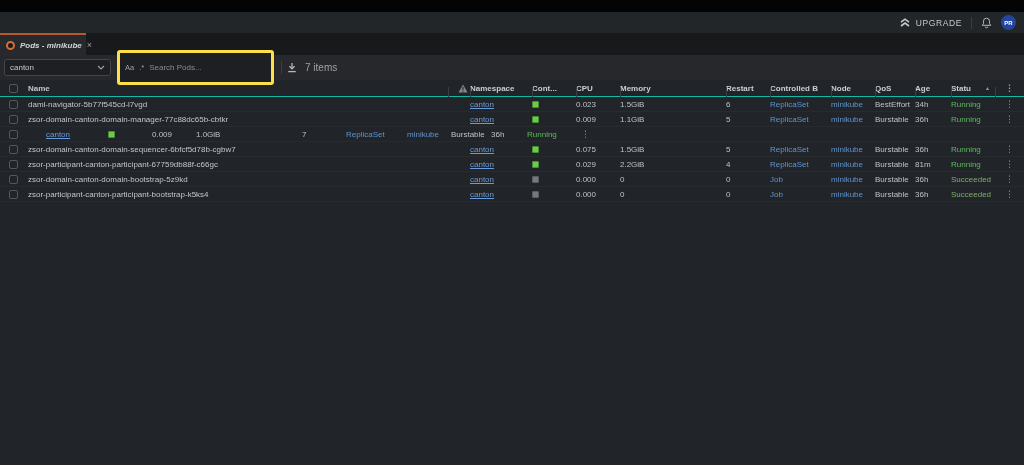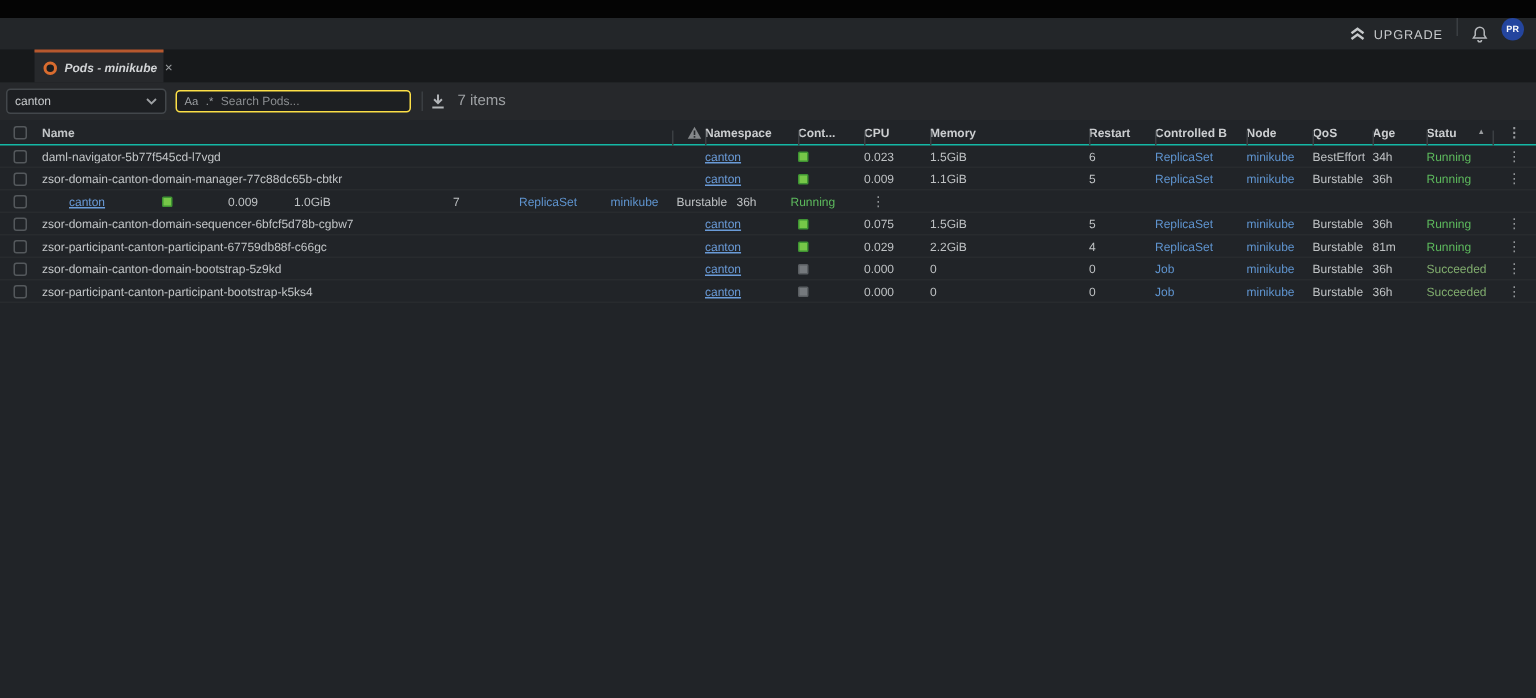--- a/index.html
+++ b/index.html
@@ -3,38 +3,38 @@
 <meta charset="utf-8">
 <style>
   * { margin:0; padding:0; box-sizing:border-box; }
   html,body { width:1024px; height:465px; overflow:hidden; }
   body { font-family:"Liberation Sans", sans-serif; background:#212428; color:#bfc2c4; }
 
   
   .win-strip { height:12px; background:#040404; }
 
   
-  .toolbar { height:21px; background:#232629; display:flex; justify-content:flex-end; padding-right:8px; gap:9px; }
+  .toolbar { height:21px; background:#232629; display:flex; align-items:center; justify-content:flex-end; padding-right:8px; gap:9px; }
   .upgrade-btn { display:flex; align-items:center; gap:5px; color:#c6c9cb; font-size:8.5px; letter-spacing:0.6px; cursor:pointer; }
   .tb-sep { width:1px; height:12px; background:#3a3e42; }
   .bell { display:flex; align-items:center; }
   .avatar { width:15px; height:15px; border-radius:50%; background:#24459e; color:#fff; font-size:6px; font-weight:bold; display:flex; align-items:center; justify-content:center; letter-spacing:0.2px; }
 
   
   .tabrow { height:22px; background:#17191b; display:flex; }
-  .tab { width:86px; background:#27292c; border-top:2px solid #b7582e; display:flex; align-items:center; gap:5px; padding:0 6px;margin-left:23px; }
+  .tab { width:86px; background:#27292c; border-top:2px solid #b7582e; display:flex; align-items:center; gap:5px; padding:0 6px; }
   .tab-ring { width:9px; height:9px; border-radius:50%; border:2px solid #d96c2f; background:#1a1c1e; flex:none; }
   .tab-title { font-size:8px; font-style:italic; font-weight:600; color:#d3d5d7; white-space:nowrap; flex:1; }
   .tab-close { color:#9a9da0; font-size:9px; line-height:1; cursor:pointer; }
 
   
   .filterrow { height:25px; background:#26282b; display:flex; align-items:center; padding:0 4px; }
   .ns-select { width:107px; height:17px; background:#1d1f22; border:1px solid #43474b; border-radius:3px; display:flex; align-items:center; padding:0 5px; margin-right:6px; cursor:pointer; }
   .ns-select .val { flex:1; font-size:8px; color:#c8cacc; }
-  .searchbox { width:157px; height:15px; background:#1d1f22; border:1px solid #fde047; border-radius:3px; display:flex; align-items:center; padding:0 5px; gap:5px; }
+  .searchbox { width:157px; height:35px; background:#1d1f22; border:3px solid #fde047; border-radius:3px; display:flex; align-items:center; padding:0 5px; gap:5px; }
   .sb-toggle { font-size:7.5px; color:#9ea1a4; cursor:pointer; }
   .searchbox input { flex:1; background:transparent; border:none; outline:none; color:#c8cacc; font-size:8px; font-family:"Liberation Sans",sans-serif; min-width:0; }
   .searchbox input::placeholder { color:#8a8d90; }
   .f-sep { width:1px; height:13px; background:#3a3e42; margin:0 5px 0 7px; }
   .dl-btn { display:flex; align-items:center; cursor:pointer; margin-right:8px; }
   .items-count { font-size:10px; color:#9ea1a4; }
 
   
   .table { background:#212428; }
   .trow { display:flex; align-items:center; height:15px; border-bottom:1px solid #282b2e; font-size:8px; }

